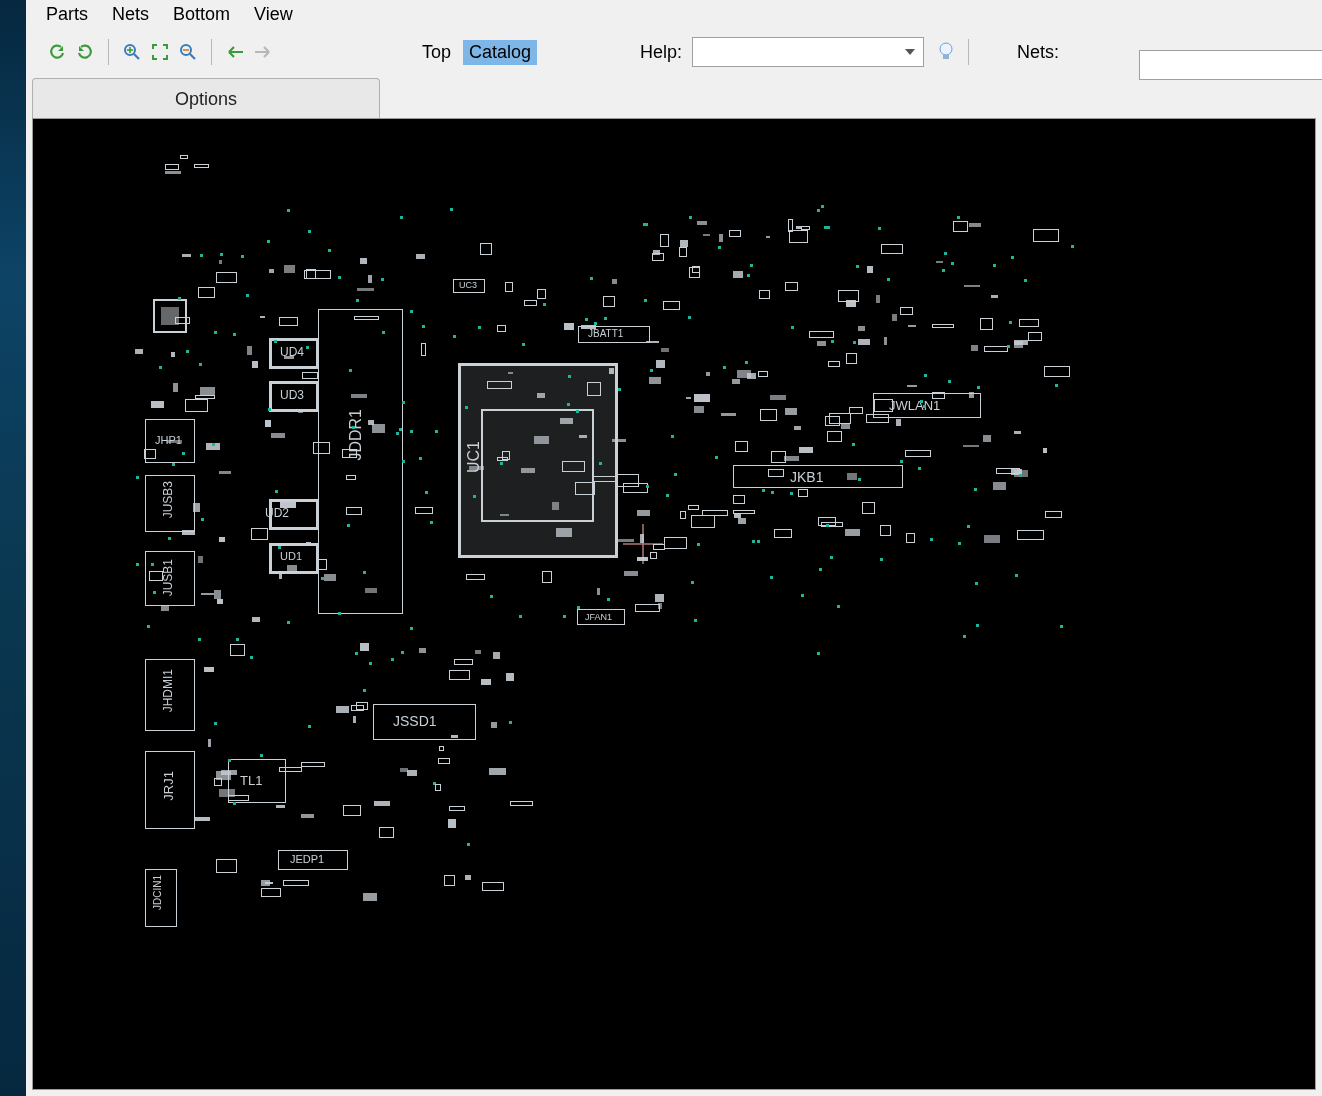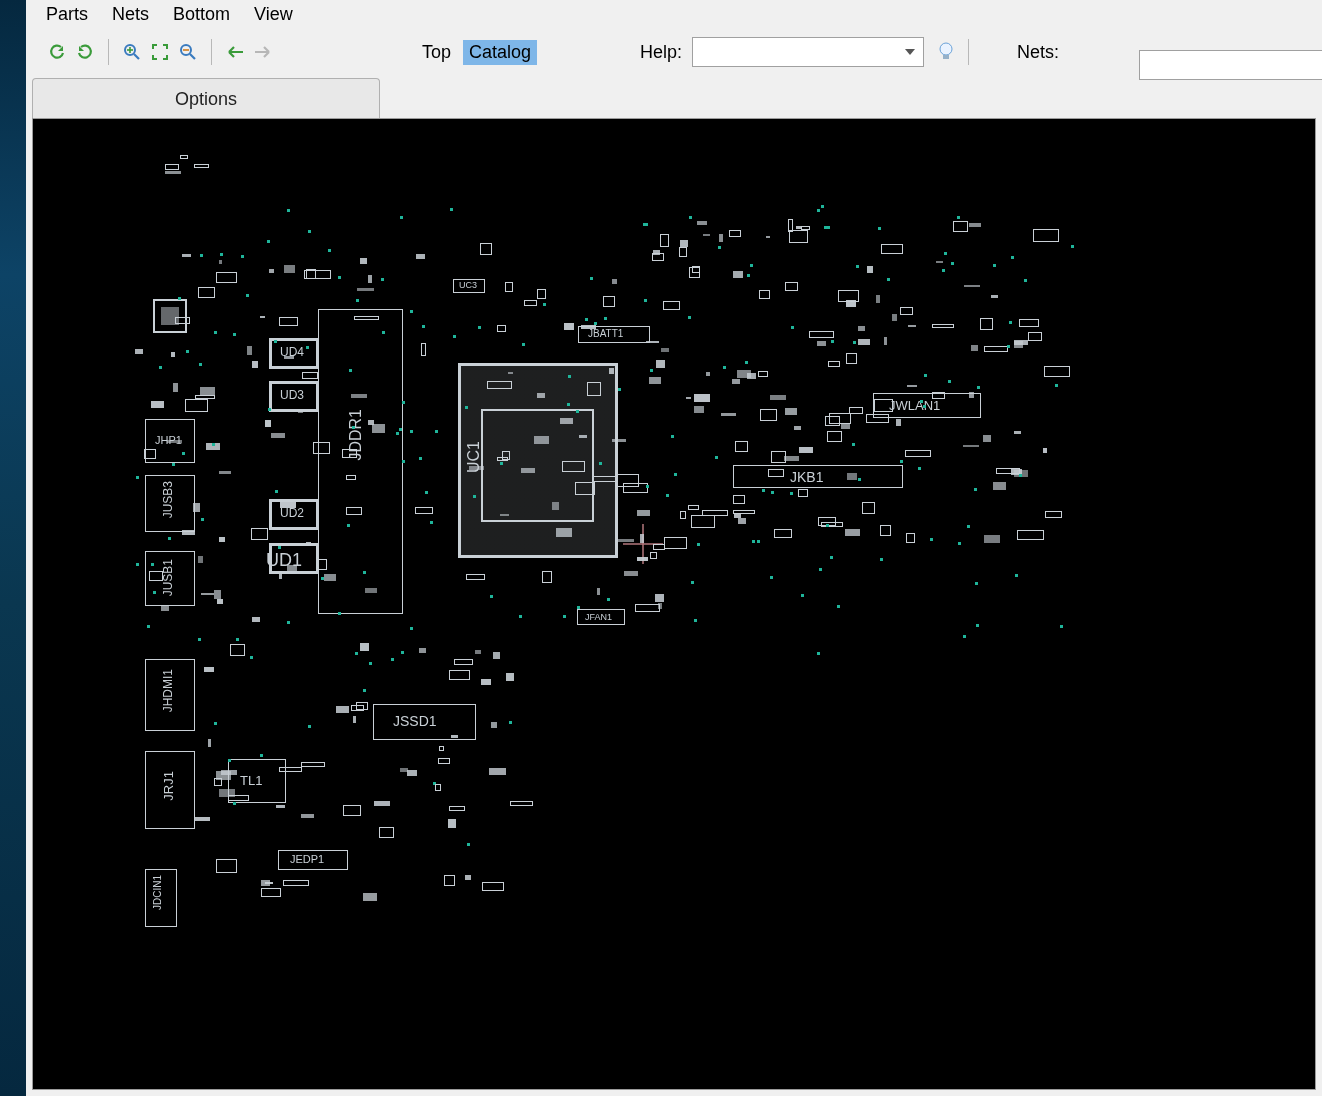--- a/index.html
+++ b/index.html
@@ -242,23 +242,23 @@
     <div class="board-canvas">
 
       <div class="bcomp" style="left:285px;top:190px;width:85px;height:305px;"></div>
       <span class="blabel bvert" style="left:314px;top:290px;font-size:16px">JDDR1</span>
 
       <div class="bcomp" style="left:236px;top:219px;width:50px;height:31px;border-width:3px"></div>
       <span class="blabel" style="left:247px;top:226px;font-size:12px">UD4</span>
       <div class="bcomp" style="left:236px;top:262px;width:50px;height:31px;border-width:3px"></div>
       <span class="blabel" style="left:247px;top:269px;font-size:12px">UD3</span>
       <div class="bcomp" style="left:236px;top:380px;width:50px;height:31px;border-width:3px"></div>
-      <span class="blabel" style="left:247px;top:387px;font-size:12px">UD2</span>
+      <span class="blabel" style="left:232px;top:387px;font-size:12px">UD2</span>
       <div class="bcomp" style="left:236px;top:424px;width:50px;height:31px;border-width:3px"></div>
-      <span class="blabel" style="left:233px;top:431px;font-size:18px">UD1</span>
+      <span class="blabel" style="left:247px;top:431px;font-size:11px">UD1</span>
 
       <div class="bcomp" style="left:112px;top:300px;width:50px;height:44px;"></div>
       <span class="blabel" style="left:122px;top:315px;font-size:11px">JHP1</span>
 
       <div class="bcomp" style="left:112px;top:356px;width:50px;height:57px;"></div>
       <span class="blabel bvert" style="left:128px;top:362px;font-size:12px">JUSB3</span>
 
       <div class="bcomp" style="left:112px;top:432px;width:50px;height:55px;"></div>
       <span class="blabel bvert" style="left:128px;top:440px;font-size:12px">JUSB1</span>
 

